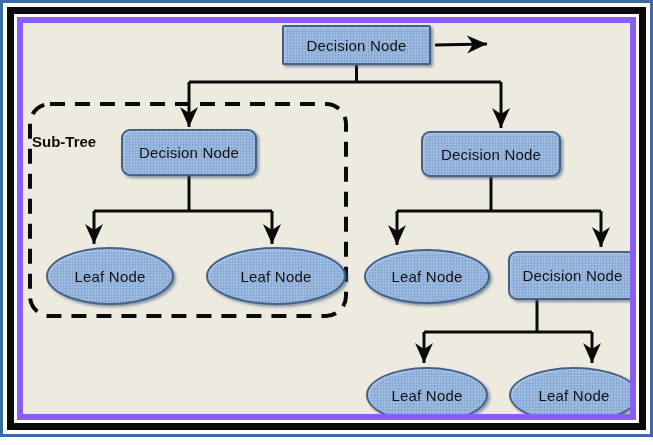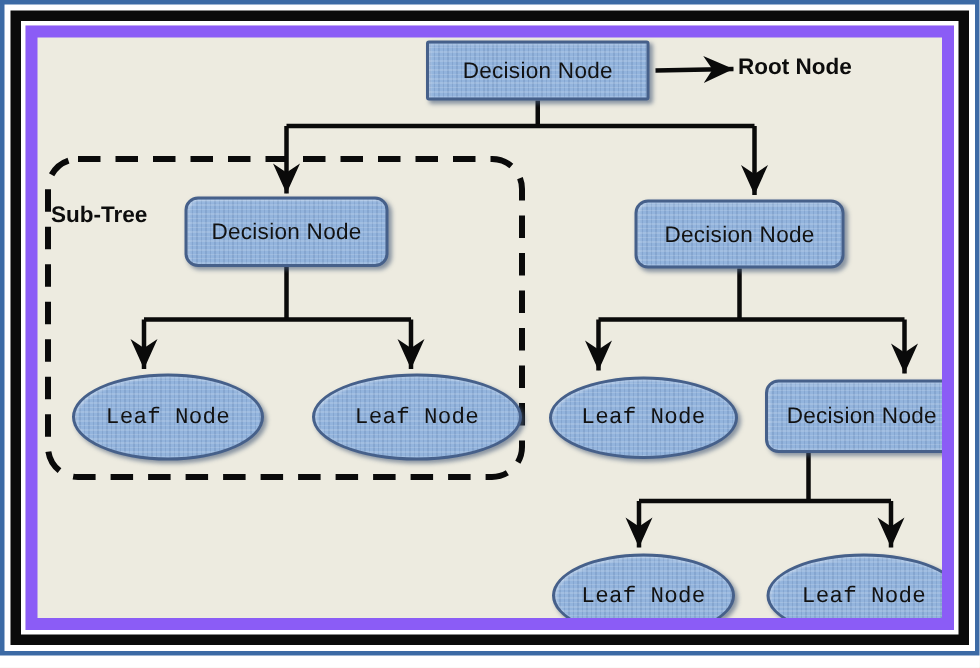--- a/index.html
+++ b/index.html
@@ -1,34 +1,34 @@
 <!DOCTYPE html>
 <html><head>
 <meta charset="utf-8">
 <style>
   html,body{margin:0;padding:0;background:#ffffff;width:653px;height:445px;overflow:hidden;
     font-family:"Liberation Sans",sans-serif;}
   .blue-frame{position:absolute;left:0;top:0;width:653px;height:437px;box-sizing:border-box;
     border:3px solid #3c6aa5;background:#ffffff;padding:4px;}
   .black-frame{width:100%;height:100%;box-sizing:border-box;border:7px solid #0a0a0a;
     background:#ffffff;padding:3px;}
-  .inner-frame{width:100%;height:100%;box-sizing:border-box;border:8px solid #8b5cf6;
+  .inner-frame{width:100%;height:100%;box-sizing:border-box;border:6px solid #8b5cf6;
     background:#edebe0;position:relative;overflow:hidden;}
   .wires{position:absolute;left:0;top:0;width:615px;height:399px;}
   .node{position:absolute;display:flex;align-items:center;justify-content:center;
     box-sizing:border-box;color:#121212;font-size:15px;letter-spacing:.2px;
     background-color:#93b4dd;
     background-image:
       repeating-linear-gradient(0deg, rgba(255,255,255,0.14) 0 1px, rgba(0,0,0,0) 1px 3px),
       repeating-linear-gradient(90deg, rgba(30,60,110,0.12) 0 1px, rgba(0,0,0,0) 1px 3px);
     border:2px solid #46608a;
     box-shadow:2px 2px 3px rgba(70,90,120,0.6), inset 1px 1px 2px rgba(255,255,255,0.35);}
   .rrect{border-radius:9px;}
   .sharp{border-radius:2px;}
-  .ellipse{border-radius:50%;font-family:Liberation Mono, monospace;}
+  .ellipse{border-radius:50%;}
   .annotation{position:absolute;font-weight:bold;font-size:15px;color:#0d0d0d;white-space:nowrap;}
 </style>
 </head>
 <body>
 
 <div class="blue-frame">
   <div class="black-frame">
     <div class="inner-frame">
 
       <svg class="wires" viewBox="0 0 615 399">
@@ -58,21 +58,20 @@
         <path d="M578,188 L578,224" stroke="#0a0a0a" stroke-width="3" fill="none" marker-end="url(#ah)"></path>
 
         <path d="M514,277 L514,309" stroke="#0a0a0a" stroke-width="3" fill="none"></path>
         <path d="M401,309 L569,309" stroke="#0a0a0a" stroke-width="3" fill="none"></path>
         <path d="M401,309 L401,340" stroke="#0a0a0a" stroke-width="3" fill="none" marker-end="url(#ah)"></path>
         <path d="M569,309 L569,340" stroke="#0a0a0a" stroke-width="3" fill="none" marker-end="url(#ah)"></path>
       </svg>
 
       <div class="node sharp" style="left:259px;top:2px;width:149px;height:40px;">Decision Node</div>
 
-      <div class="annotation" style="left:467px;top:11px;">Root Node</div>
 
       <div class="annotation" style="left:9px;top:110px;">Sub-Tree</div>
 
       <div class="node rrect" style="left:98px;top:106px;width:136px;height:47px;">Decision Node</div>
 
       <div class="node rrect" style="left:398px;top:108px;width:140px;height:46px;">Decision Node</div>
 
       <div class="node ellipse" style="left:23px;top:224px;width:128px;height:58px;">Leaf Node</div>
 
       <div class="node ellipse" style="left:183px;top:224px;width:140px;height:58px;">Leaf Node</div>

